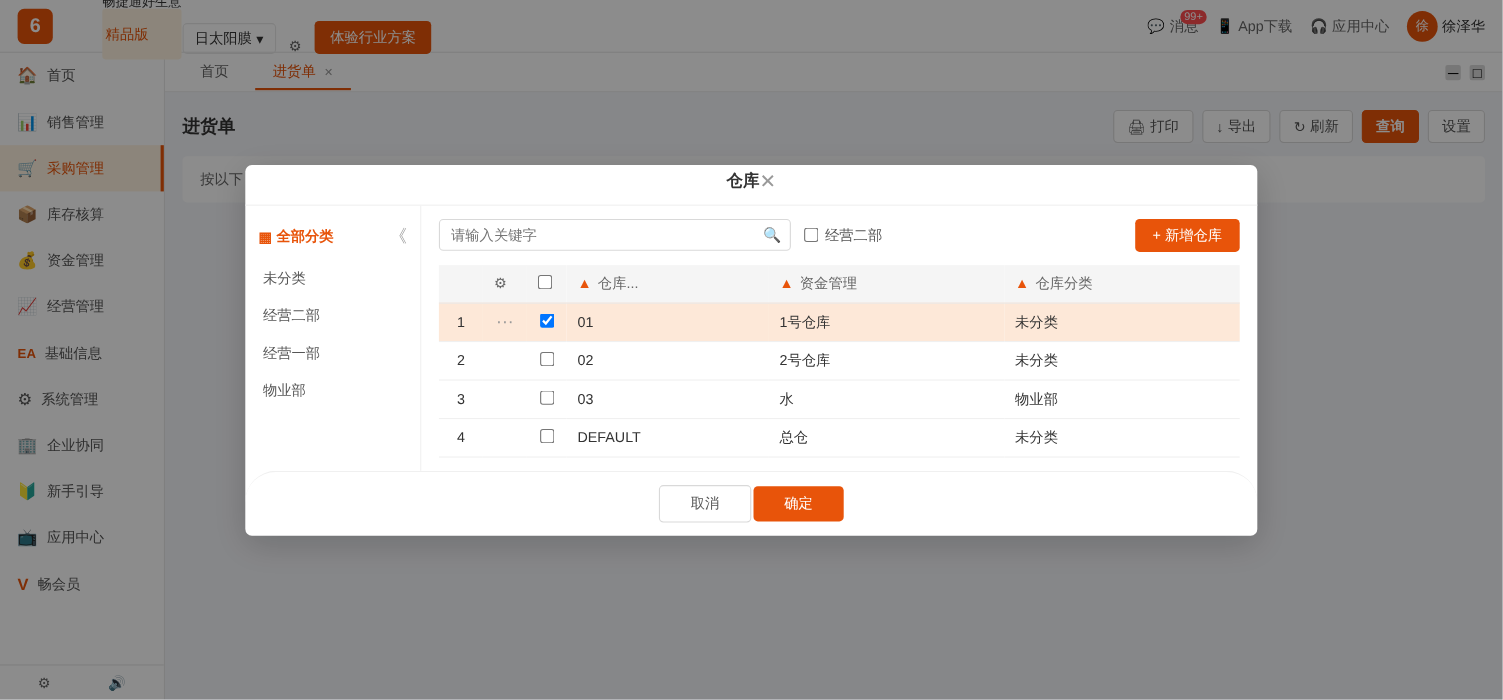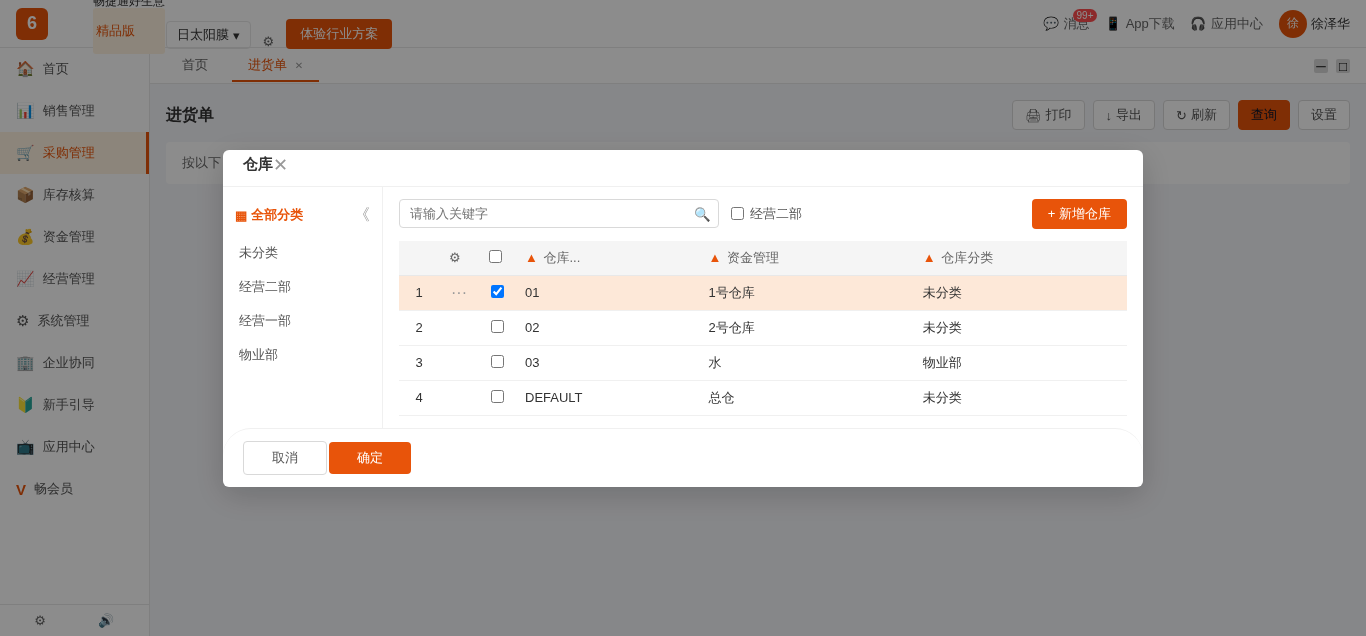--- a/index.html
+++ b/index.html
@@ -108,21 +108,21 @@
       display: flex; align-items: center; justify-content: space-between;
       margin-bottom: 12px;
     }
     .page-title { font-size: 16px; font-weight: bold; color: #333; }
     .toolbar { display: flex; gap: 8px; align-items: center; }
     .toolbar-btn {
       background: #fff; border: 1px solid #d9d9d9; border-radius: 4px;
       padding: 5px 12px; cursor: pointer; font-size: 13px; color: #555;
       display: flex; align-items: center; gap: 4px;
     }
-    .toolbar-btn.primary { background: #e8540a; color: #0f172a; border-color: #e8540a; }
+    .toolbar-btn.primary { background: #e8540a; color: #ffffff; border-color: #e8540a; font-weight: bold; }
 
     
     .filter-bar {
       background: #fff; border-radius: 4px; padding: 12px 16px;
       margin-bottom: 12px; display: flex; gap: 12px; align-items: center; flex-wrap: wrap;
     }
     .filter-label { font-size: 13px; color: #666; }
 
     
     .overlay {
@@ -132,21 +132,21 @@
     }
 
     
     .dialog {
       background: #fff; border-radius: 6px;
       width: 920px; max-height: 600px;
       display: flex; flex-direction: column;
       box-shadow: 0 8px 32px rgba(0,0,0,0.18);
     }
     .dialog-header {
-      display: flex; align-items: center; justify-content: flex-start;
+      display: flex; align-items: center; justify-content: center;
       padding: 4px 20px 10px; border-bottom: 1px solid #f0f0f0;
     }
     .dialog-title { font-size: 15px; font-weight: bold; color: #333; }
     .dialog-close { background: none; border: none; cursor: pointer; font-size: 18px; color: #999; }
 
     .dialog-body { display: flex; flex: 1; min-height: 0; }
 
     
     .category-panel {
       width: 160px; border-right: 1px solid #f0f0f0; padding: 12px 0;
@@ -214,21 +214,21 @@
     .page-nav-btn {
       background: none; border: 1px solid #d9d9d9; border-radius: 4px;
       width: 24px; height: 24px; display: flex; align-items: center; justify-content: center;
       cursor: pointer; color: #555; font-size: 12px;
     }
     .page-nav-btn:disabled { color: #ccc; cursor: not-allowed; }
     .page-input { border: 1px solid #d9d9d9; border-radius: 4px; width: 40px; text-align: center; padding: 3px; font-size: 13px; }
 
     
     .dialog-footer {
-      display: flex; align-items: center; 
+      display: flex; align-items: center; justify-content: center;
       padding: 12px 20px; border-top: 1px solid #f0f0f0; gap: 2px; border-radius: 28px;
     }
     .cancel-btn {
       background: #fff; border: 1px solid #d9d9d9; border-radius: 4px;
       padding: 7px 28px; font-size: 13px; cursor: pointer; color: #555;
     }
     .confirm-btn {
       background: #e8540a; color: #fff; border: none;
       border-radius: 4px; padding: 7px 28px; font-size: 13px; cursor: pointer;
     }
@@ -294,20 +294,24 @@
       <span class="sidebar-icon">📦</span>
       <span>库存核算</span>
     </div>
     <div class="sidebar-item">
       <span class="sidebar-icon">💰</span>
       <span>资金管理</span>
     </div>
     <div class="sidebar-item">
       <span class="sidebar-icon">📈</span>
       <span>经营管理</span>
+    </div>
+    <div class="sidebar-item">
+      <span class="sidebar-icon" style="font-size:12px;font-weight:bold;color:#e8540a;">EA</span>
+      <span>基础信息</span>
     </div>
     <div class="sidebar-item">
       <span class="sidebar-icon">⚙</span>
       <span>系统管理</span>
     </div>
     <div class="sidebar-item">
       <span class="sidebar-icon">🏢</span>
       <span>企业协同</span>
     </div>
     <div class="sidebar-item">

